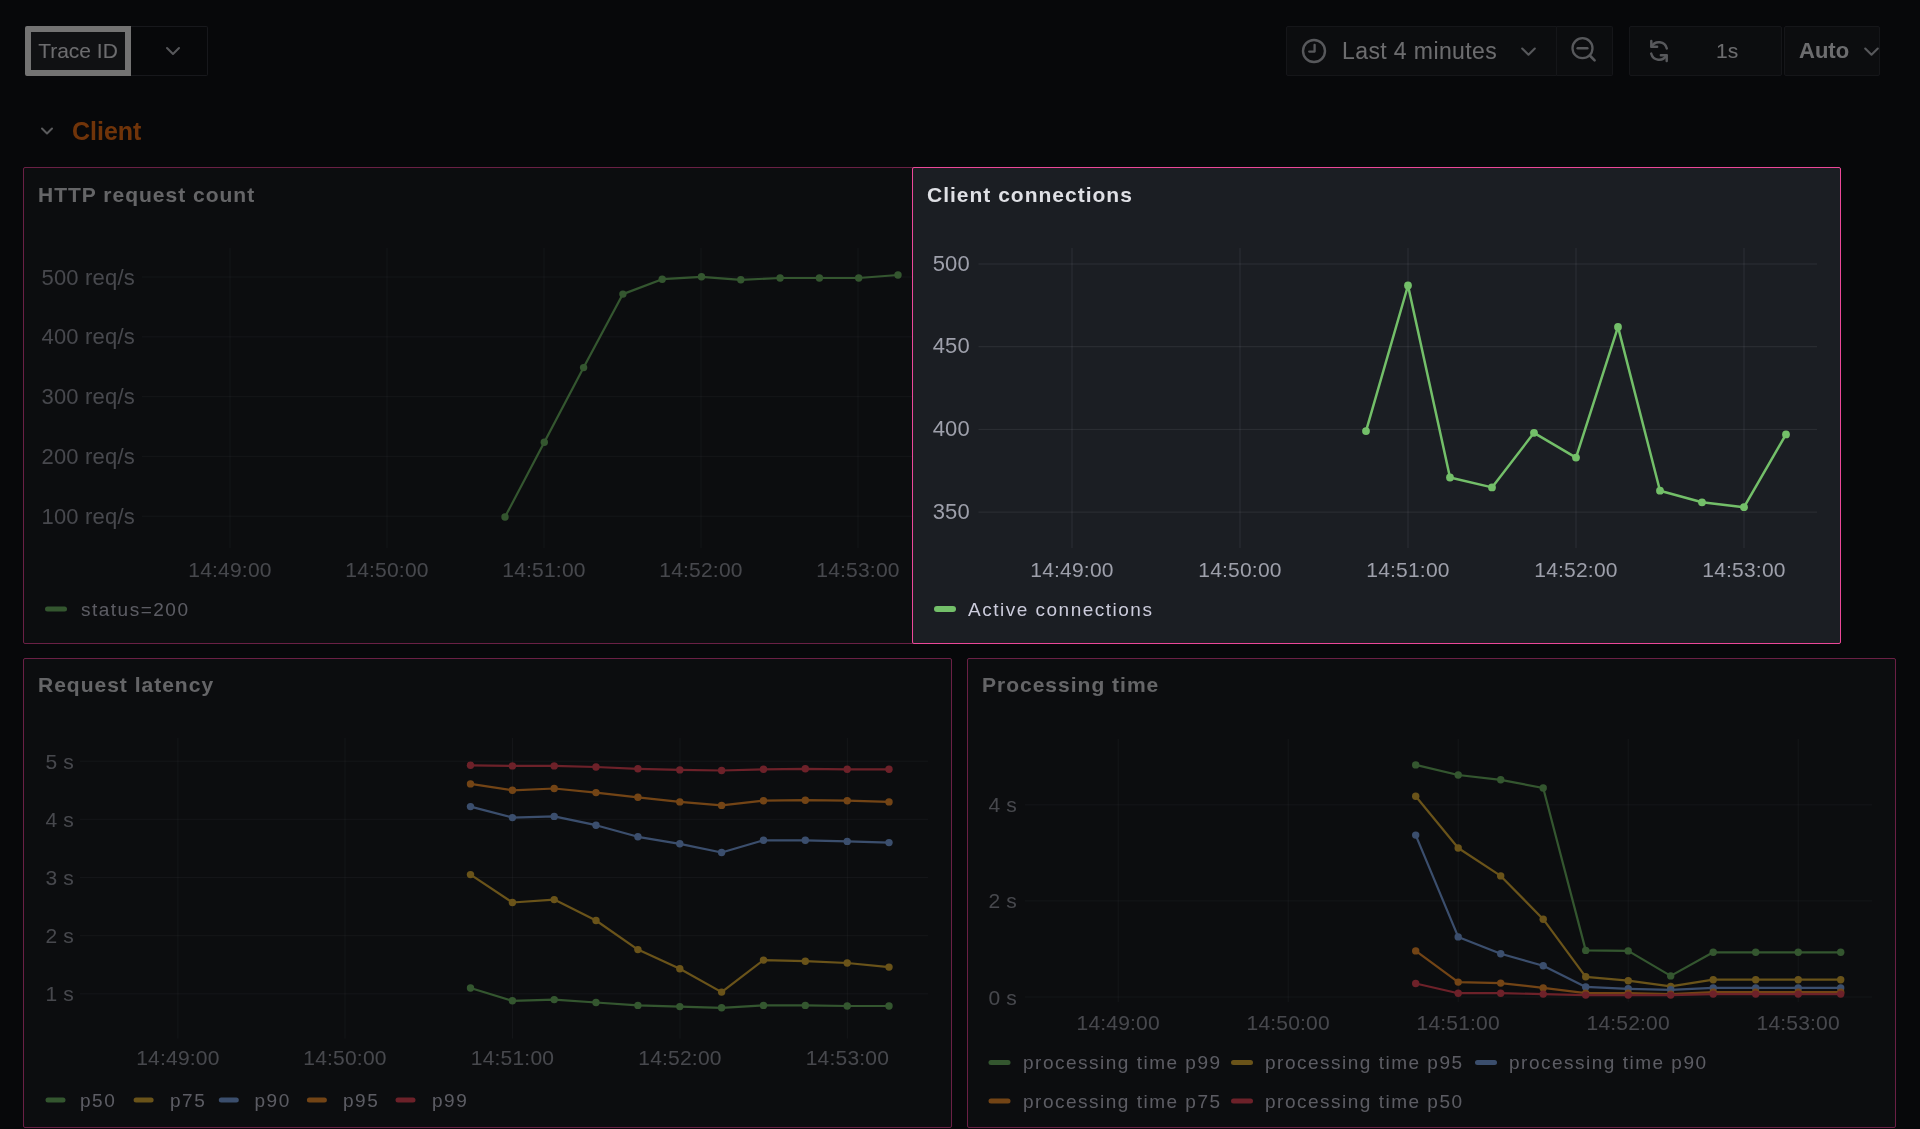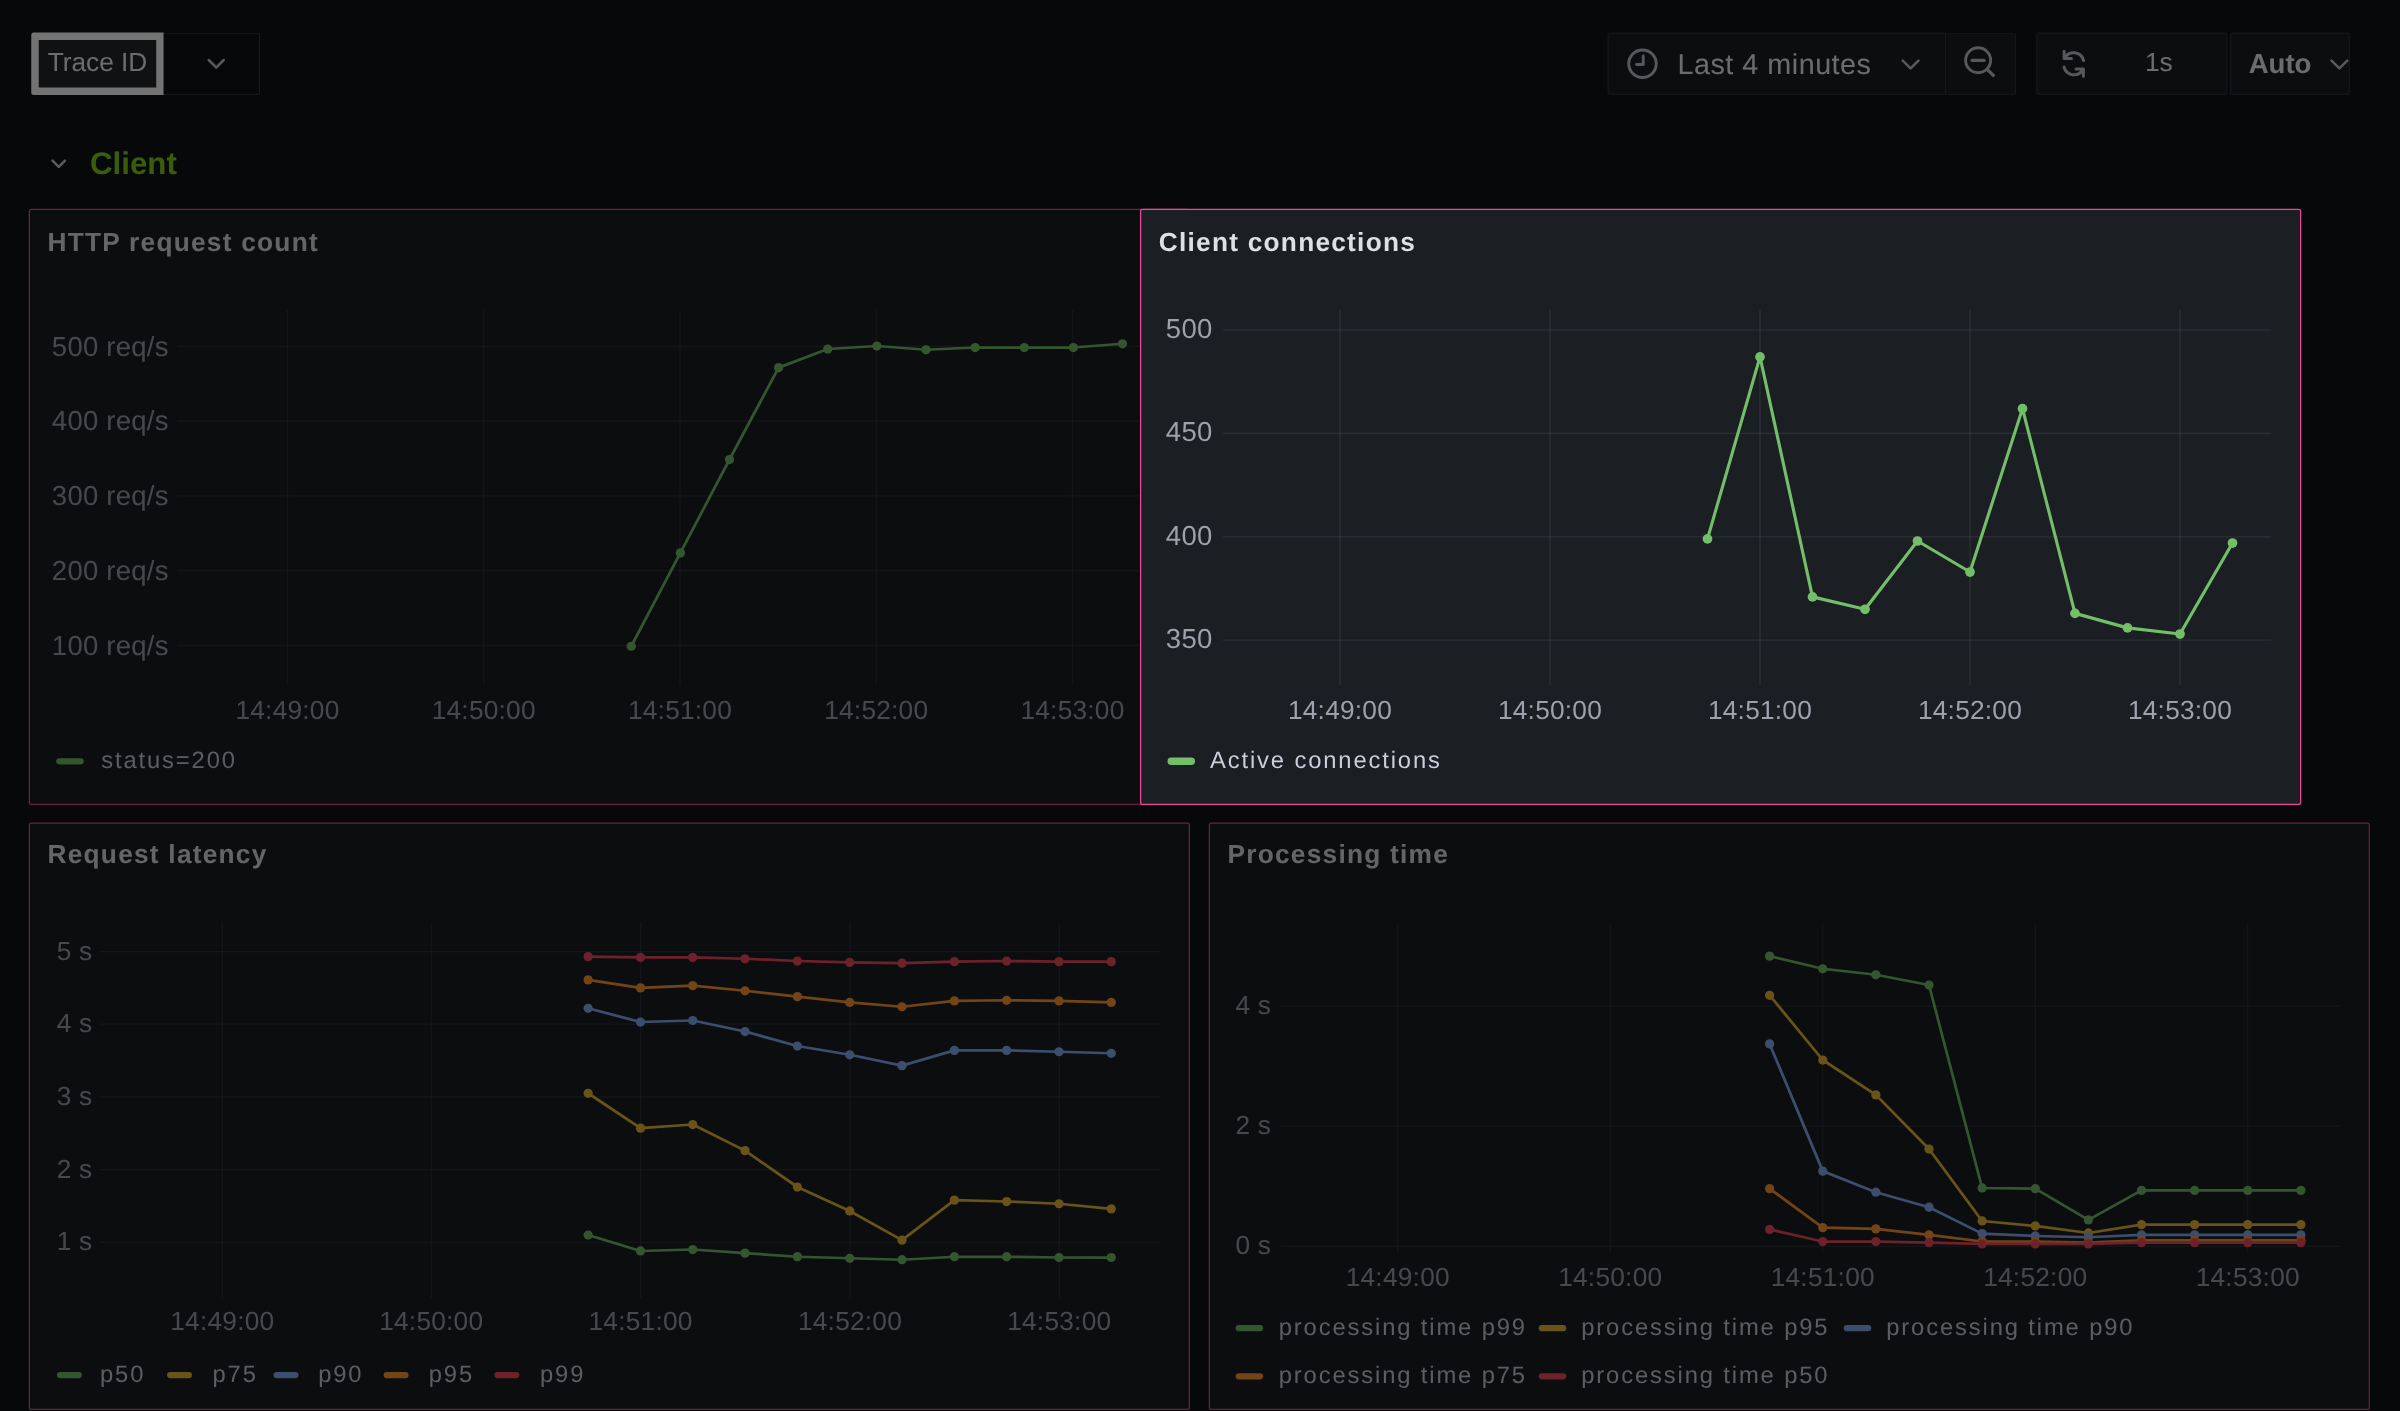--- a/index.html
+++ b/index.html
@@ -20,21 +20,21 @@
   border-radius:2px 0 0 2px; justify-content:center; }
 #varvalue { left:131px; width:77px; background:#111217; border:1px solid #34363E;
   border-left:none; border-radius:0 2px 2px 0; justify-content:center; }
 #timebox { left:1286px; width:271px; border-radius:2px 0 0 2px; }
 #zoombox { left:1557px; width:56px; border-left:none; border-radius:0 2px 2px 0;
   justify-content:center; }
 #refreshbox { left:1629px; width:153px; }
 #autobox { left:1784px; width:96px; }
 #rowhdr { position:absolute; left:38px; top:118px; height:26px; display:flex;
   align-items:center; }
-#rowhdr .t { color:#84cc16; font-size:25px; font-weight:600; margin-left:16px; }
+#rowhdr .t { color:#f97316; font-size:25px; font-weight:600; margin-left:16px; }
 </style>
 </head>
 <body>
 <div class="box" id="varlabel">
     <span class="toolbar-text">Trace ID</span>
   </div>
 <div class="box" id="varvalue">
     <span style="position:relative;left:4px;display:flex;">
       <svg width="16" height="10" viewBox="0 0 16 10">
         <polyline points="2,2 8,8 14,2" fill="none" stroke="#C0C3CA" stroke-width="2" stroke-linecap="round" stroke-linejoin="round"></polyline>

